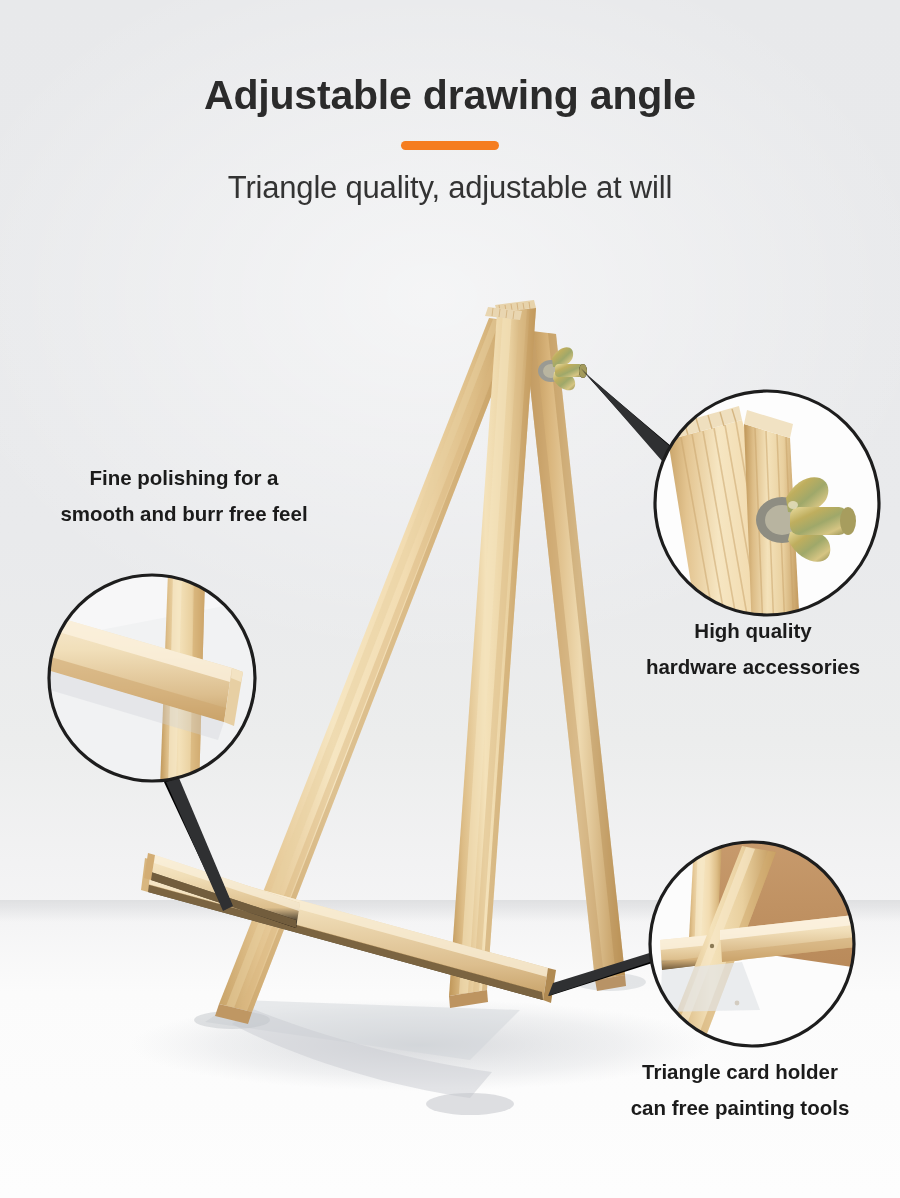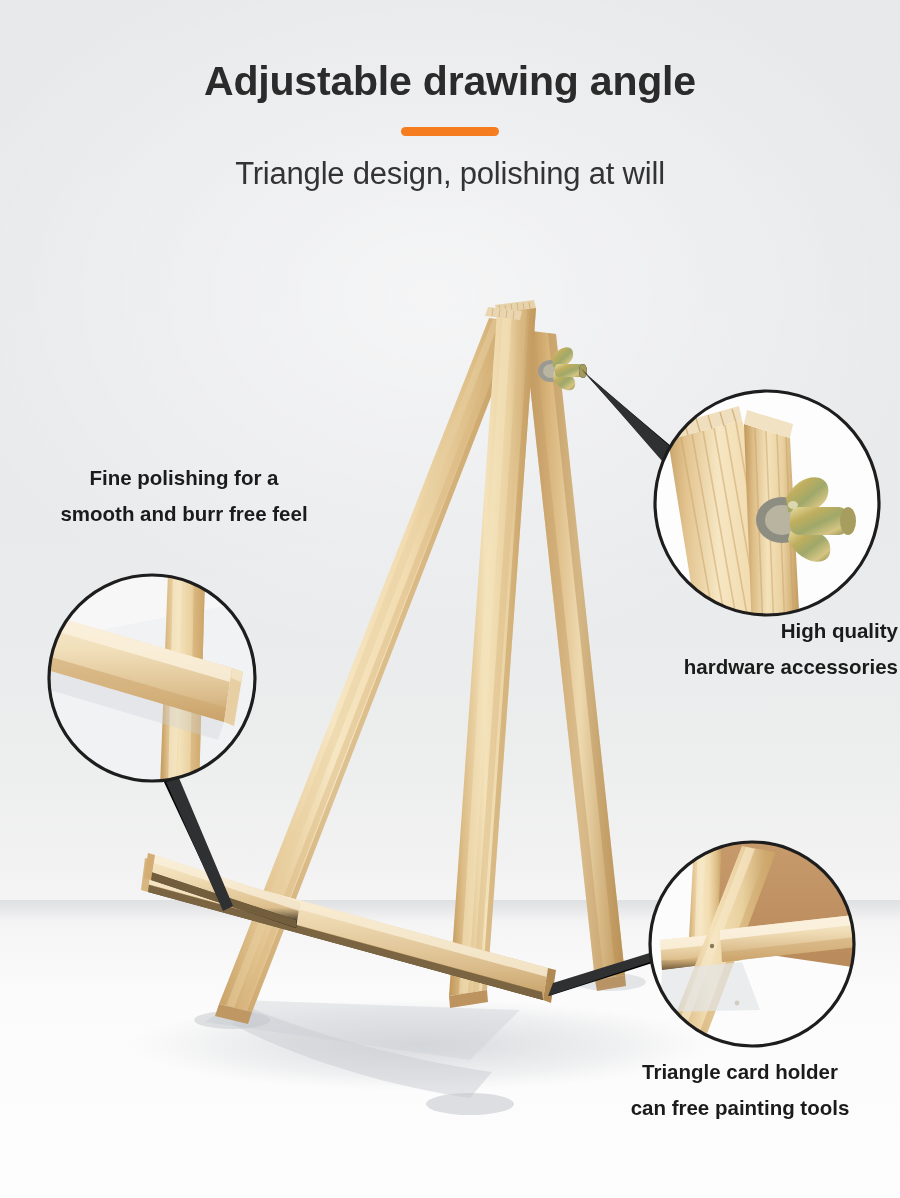--- a/index.html
+++ b/index.html
@@ -24,54 +24,54 @@
     position:absolute;left:0;top:905px;width:900px;height:293px;
     background:linear-gradient(180deg,#f3f3f4 0%,#fbfbfb 30%,#fdfdfd 100%);
   }
   .floor-edge{
     position:absolute;left:0;top:900px;width:900px;height:22px;
     background:linear-gradient(180deg,rgba(205,207,210,.55),rgba(205,207,210,0));
   }
   
   .header{position:absolute;left:0;top:0;width:900px;text-align:center;}
   .title{
-    margin:0;padding-top:58px;
+    margin:14px;padding-top:58px;
     font-size:41px;font-weight:bold;color:#2b2b2b;letter-spacing:-.2px;
   }
   .divider{
     width:98px;height:9px;border-radius:5px;margin:22px auto 0;
     background:#f57d20;
   }
   .subtitle{
     margin:0;padding-top:20px;
     font-size:31px;font-weight:400;color:#333;letter-spacing:-.2px;
   }
   
   .caption{position:absolute;color:#1b1b1b;font-weight:bold;font-size:20.5px;line-height:36px;}
   .caption div{white-space:nowrap;}
   #cap-left{left:14px;top:460px;width:340px;text-align:center;}
-  #cap-right-top{left:608px;top:613px;width:290px;text-align:right;}
+  #cap-right-top{left:608px;top:613px;width:290px;text-align:center;}
   #cap-right-bottom{left:580px;top:1054px;width:320px;text-align:center;}
 
   
   #art{position:absolute;left:0;top:0;width:900px;height:1198px;}
 </style>
 </head>
 <body>
 
 <div id="stage">
 
   <div class="wall-shade"></div>
   <div class="floor"></div>
   <div class="floor-edge"></div>
 
   <div class="header">
     <h1 class="title">Adjustable drawing angle</h1>
     <div class="divider" style="background: rgb(245, 125, 32);"></div>
-    <p class="subtitle">Triangle design, polishing at will</p>
+    <p class="subtitle">Triangle quality, adjustable at will</p>
   </div>
 
   <svg id="art" viewBox="0 0 900 1198">
     <defs>
 
       <linearGradient id="gWoodV" x1="0" y1="0" x2="1" y2="0">
         <stop offset="0%" stop-color="#d7b customarily"></stop>
       </linearGradient>
       <linearGradient id="woodA" x1="0" y1="0" x2="1" y2="0">
         <stop offset="0%" stop-color="#cfa straight"></stop>

